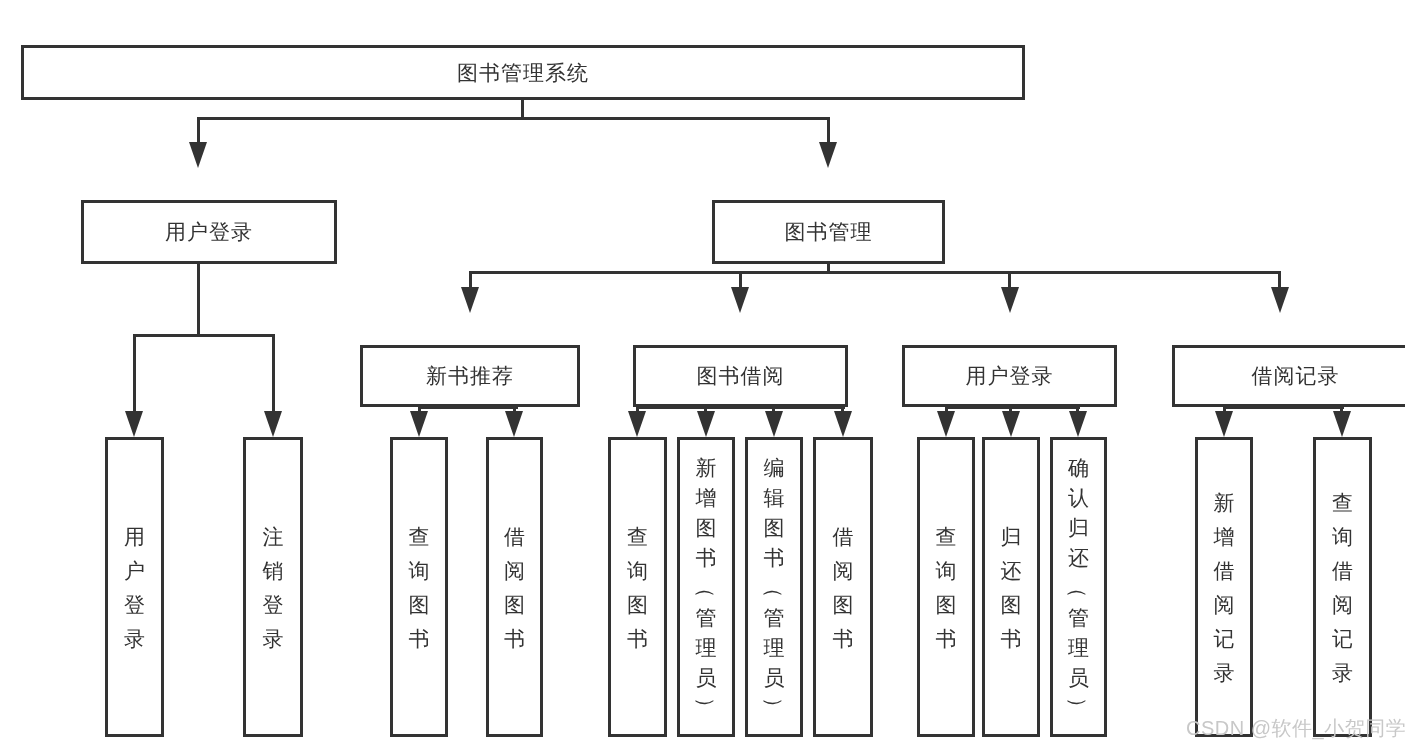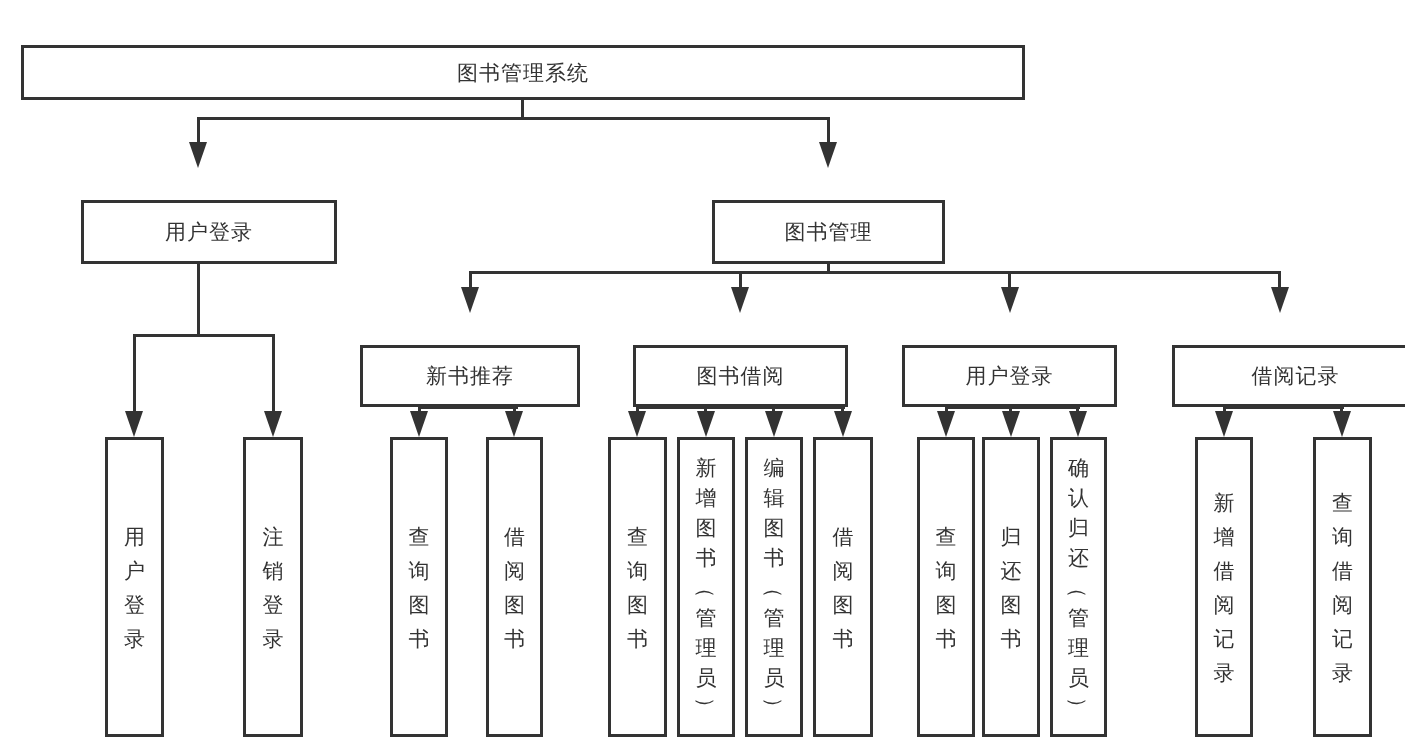--- a/index.html
+++ b/index.html
@@ -240,13 +240,14 @@
     <div class="vtext">
         <span class="vchar">查</span>
         <span class="vchar">询</span>
         <span class="vchar">借</span>
         <span class="vchar">阅</span>
         <span class="vchar">记</span>
         <span class="vchar">录</span>
       </div>
   </div>
 
+  <div class="watermark">CSDN @软件_小贺同学</div>
 </div>
 
 </body></html>

